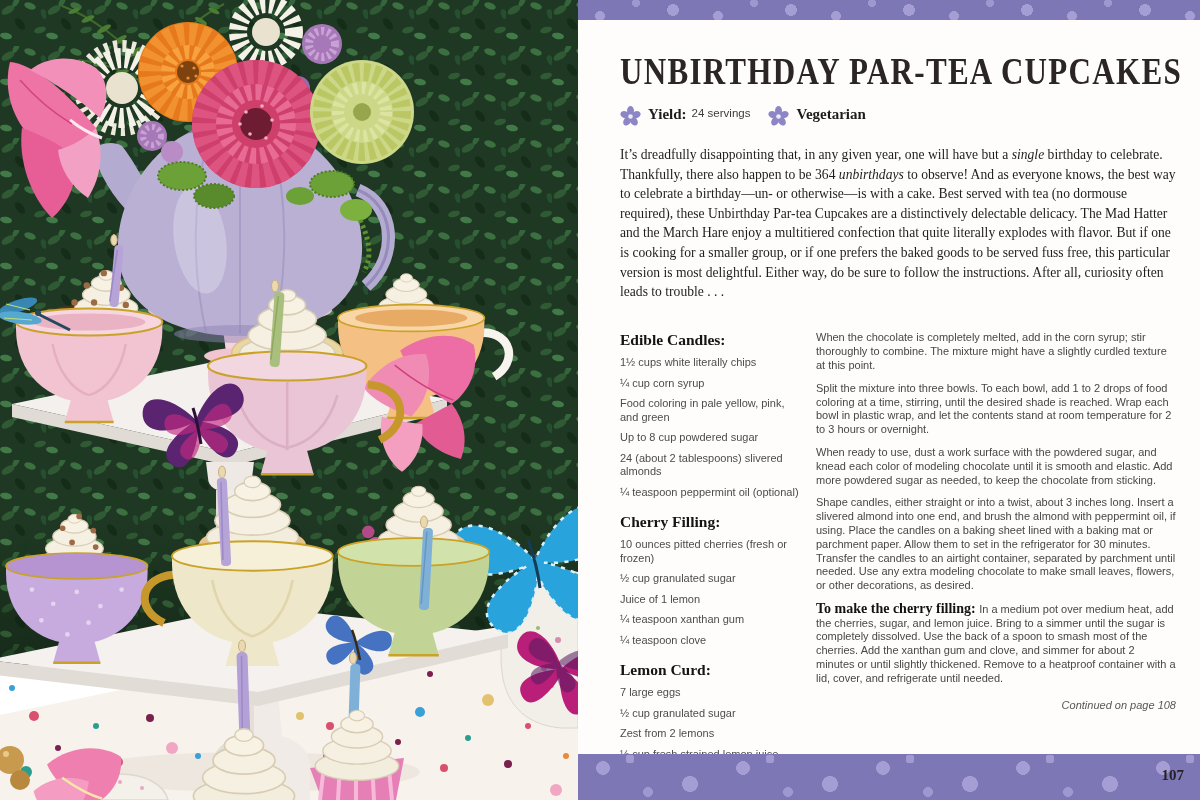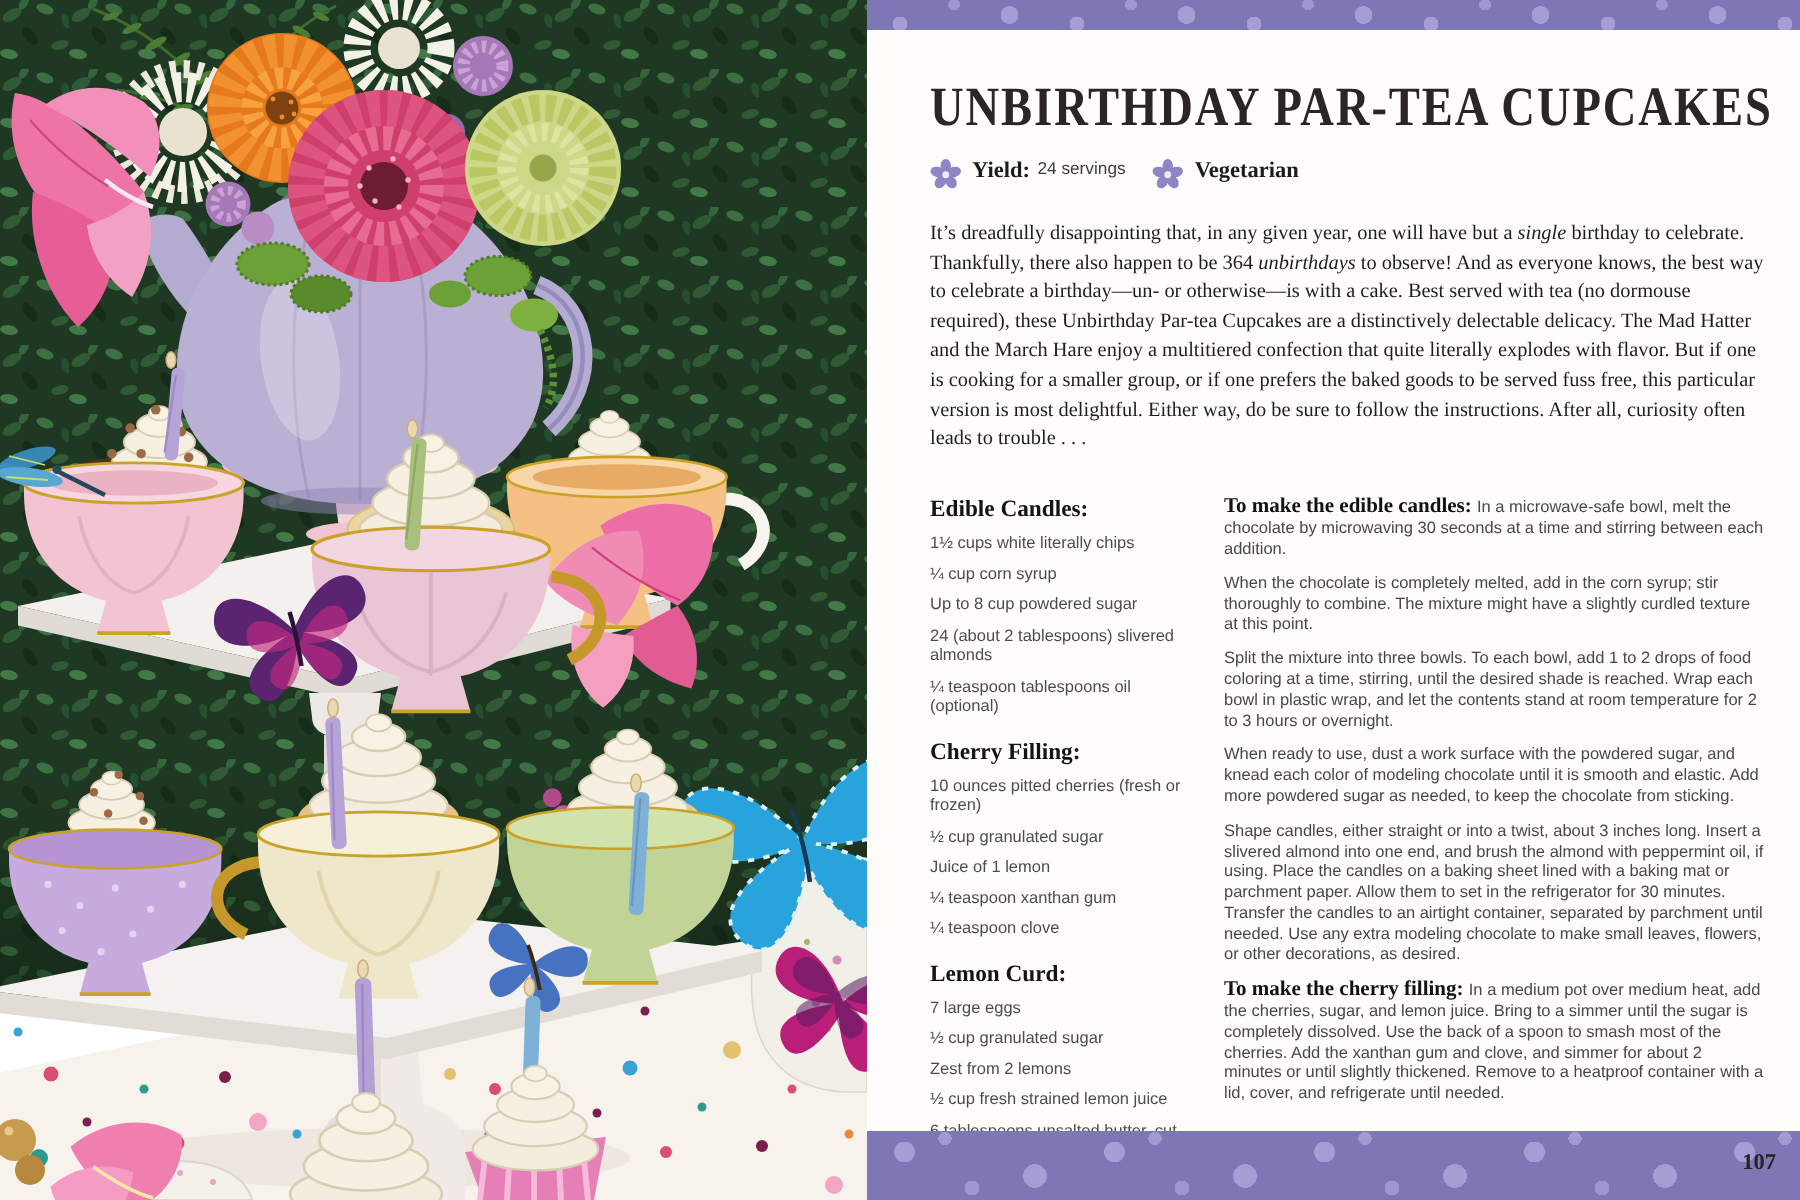--- a/index.html
+++ b/index.html
@@ -483,23 +483,24 @@
 
       <p class="intro"><span>It’s dreadfully disappointing that, in any given year, one will have but a </span><em>single</em><span> birthday to celebrate. Thankfully, there also happen to be 364 </span><em>unbirthdays</em><span> to observe! And as everyone knows, the best way to celebrate a birthday—un- or otherwise—is with a cake. Best served with tea (no dormouse required), these Unbirthday Par-tea Cupcakes are a distinctively delectable delicacy. The Mad Hatter and the March Hare enjoy a multitiered confection that quite literally explodes with flavor. But if one is cooking for a smaller group, or if one prefers the baked goods to be served fuss free, this particular version is most delightful. Either way, do be sure to follow the instructions. After all, curiosity often leads to trouble . . .</span></p>
 
       <div class="cols">
 
         <div class="col-ing">
           <div class="ing-group">
             <h3 class="ing-h">Edible Candles:</h3>
             <p class="ing">1½ cups white literally chips</p>
             <p class="ing">¼ cup corn syrup</p>
+            <p class="ing">Food coloring in pale yellow, pink, and green</p>
             <p class="ing">Up to 8 cup powdered sugar</p>
             <p class="ing">24 (about 2 tablespoons) slivered almonds</p>
-            <p class="ing">¼ teaspoon tablespoons oil (optional)</p>
+            <p class="ing">¼ teaspoon peppermint oil (optional)</p>
           </div>
           <div class="ing-group">
             <h3 class="ing-h">Cherry Filling:</h3>
             <p class="ing">10 ounces pitted cherries (fresh or frozen)</p>
             <p class="ing">½ cup granulated sugar</p>
             <p class="ing">Juice of 1 lemon</p>
             <p class="ing">¼ teaspoon xanthan gum</p>
             <p class="ing">¼ teaspoon clove</p>
           </div>
           <div class="ing-group">
@@ -507,26 +508,26 @@
             <p class="ing">7 large eggs</p>
             <p class="ing">½ cup granulated sugar</p>
             <p class="ing">Zest from 2 lemons</p>
             <p class="ing">½ cup fresh strained lemon juice</p>
             <p class="ing">6 tablespoons unsalted butter, cut into small pieces</p>
             <p class="ing">1 teaspoon blue spirulina (optional)</p>
           </div>
         </div>
 
         <div class="col-steps">
-          <p class="step"><span class="lead">To make the edible candles:</span><span>In a microwave-safe bowl, melt the chocolate by microwaving 30 seconds at a time and stirring between each addition.</span></p>
           <p class="step"><span>When the chocolate is completely melted, add in the corn syrup; stir thoroughly to combine. The mixture might have a slightly curdled texture at this point.</span></p>
           <p class="step"><span>Split the mixture into three bowls. To each bowl, add 1 to 2 drops of food coloring at a time, stirring, until the desired shade is reached. Wrap each bowl in plastic wrap, and let the contents stand at room temperature for 2 to 3 hours or overnight.</span></p>
           <p class="step"><span>When ready to use, dust a work surface with the powdered sugar, and knead each color of modeling chocolate until it is smooth and elastic. Add more powdered sugar as needed, to keep the chocolate from sticking.</span></p>
           <p class="step"><span>Shape candles, either straight or into a twist, about 3 inches long. Insert a slivered almond into one end, and brush the almond with peppermint oil, if using. Place the candles on a baking sheet lined with a baking mat or parchment paper. Allow them to set in the refrigerator for 30 minutes. Transfer the candles to an airtight container, separated by parchment until needed. Use any extra modeling chocolate to make small leaves, flowers, or other decorations, as desired.</span></p>
           <p class="step"><span class="lead">To make the cherry filling:</span><span>In a medium pot over medium heat, add the cherries, sugar, and lemon juice. Bring to a simmer until the sugar is completely dissolved. Use the back of a spoon to smash most of the cherries. Add the xanthan gum and clove, and simmer for about 2 minutes or until slightly thickened. Remove to a heatproof container with a lid, cover, and refrigerate until needed.</span></p>
+          <p class="continued">Continued on page 108</p>
         </div>
 
       </div>
     </div>
 
     <div class="band band-bottom">
       <span class="pageno">107</span>
     </div>
   </div>
 

